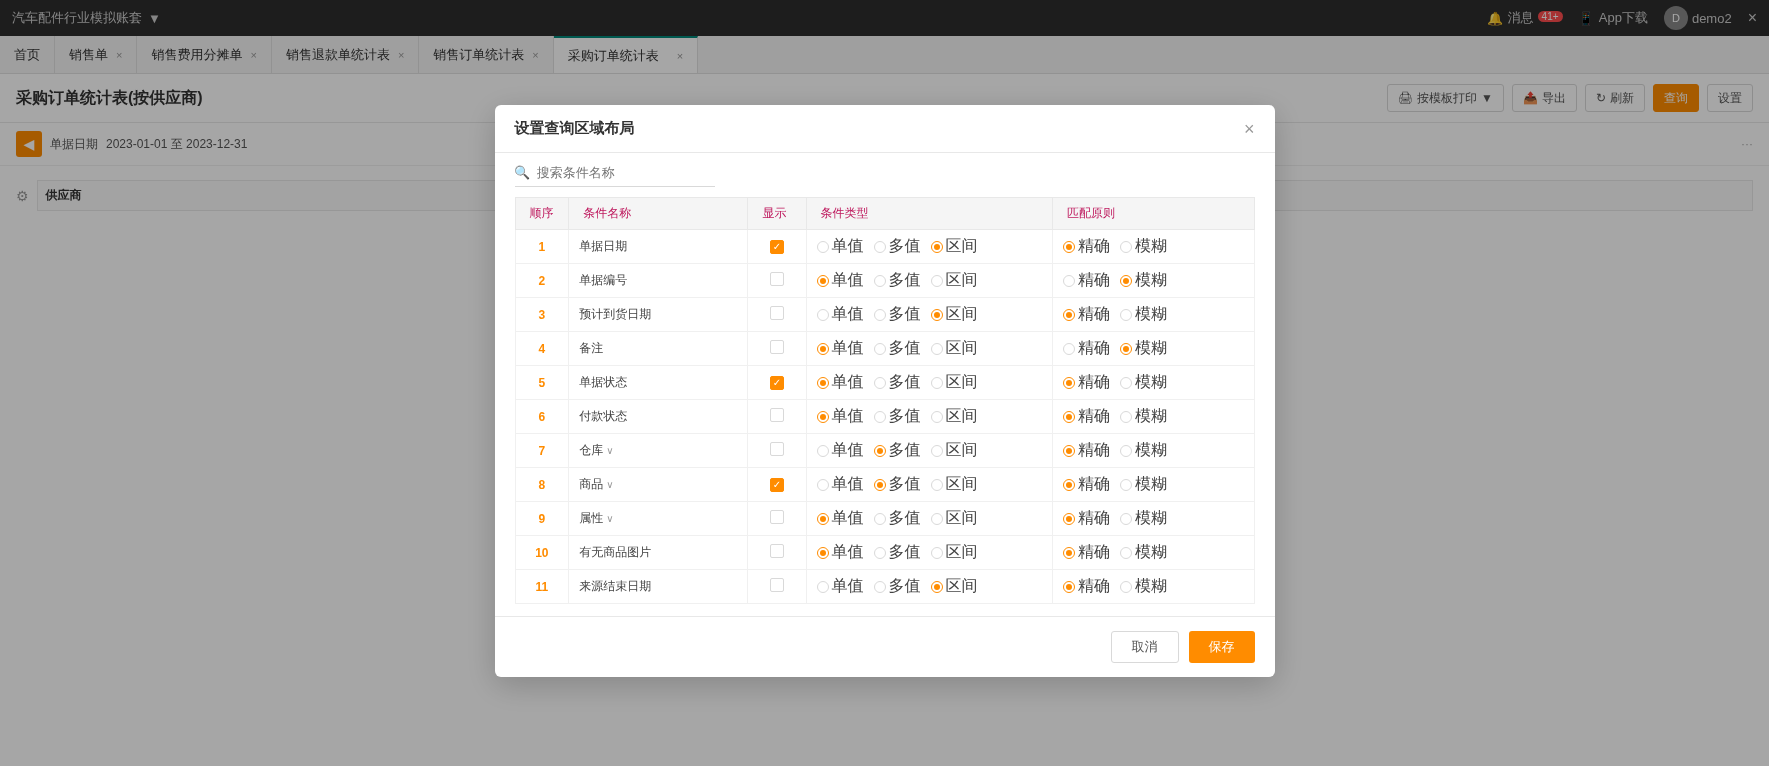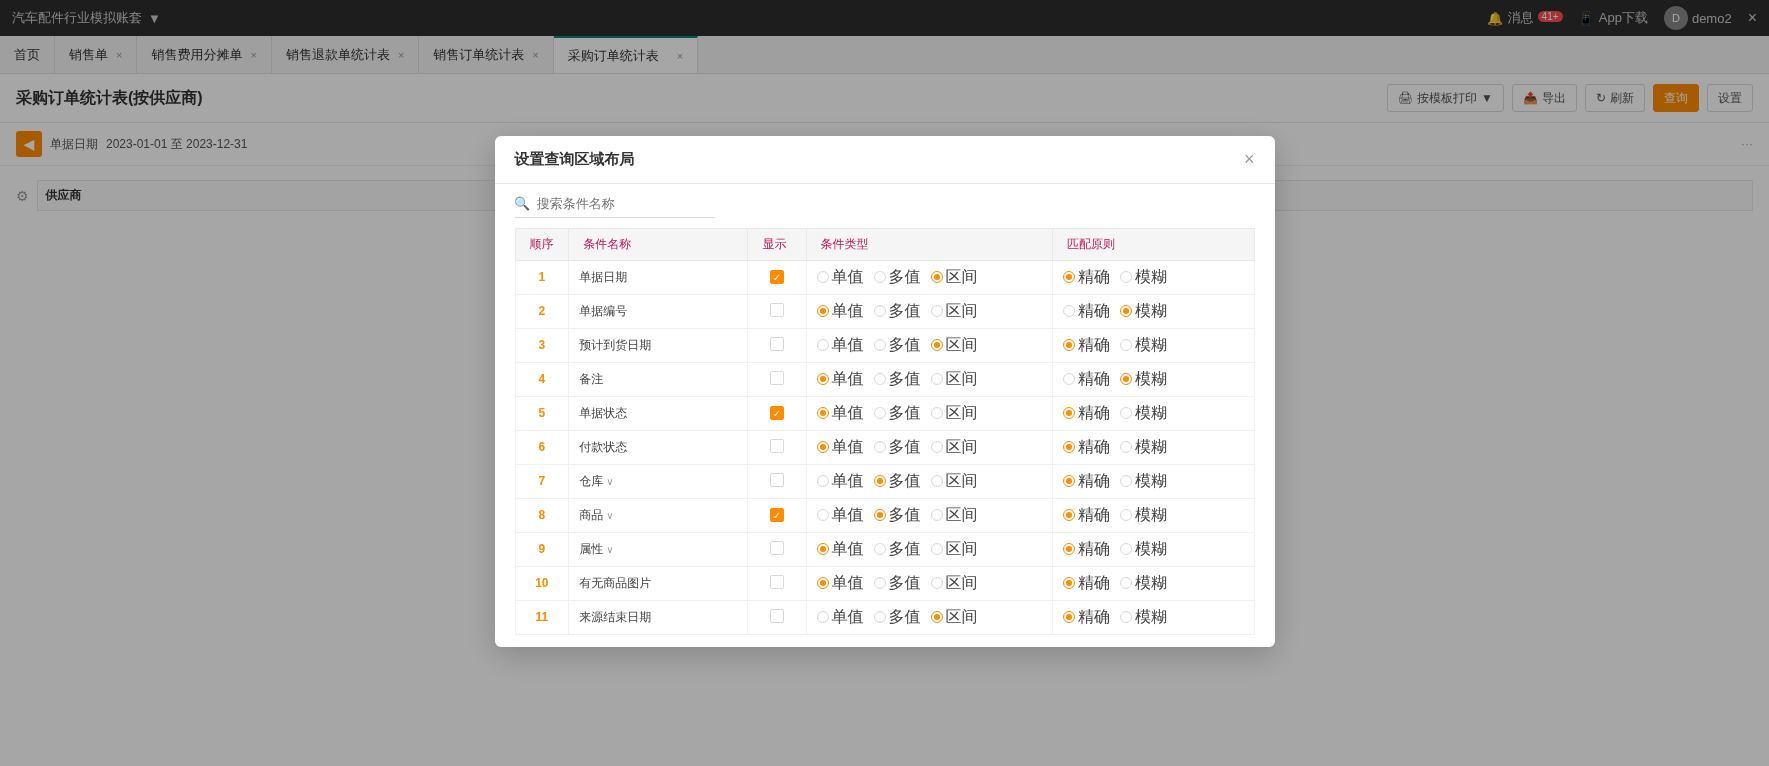--- a/index.html
+++ b/index.html
@@ -763,14 +763,18 @@
                     <span class="radio-circle"></span>
                     <span>模糊</span>
                   </label>
                 </div>
               </td>
             </tr>
           </tbody>
       </table>
     </div>
 
+    <div class="modal-footer">
+      <button class="btn-cancel">取消</button>
+      <button class="btn-save">保存</button>
+    </div>
   </div>
 </div>
 
 </body></html>

